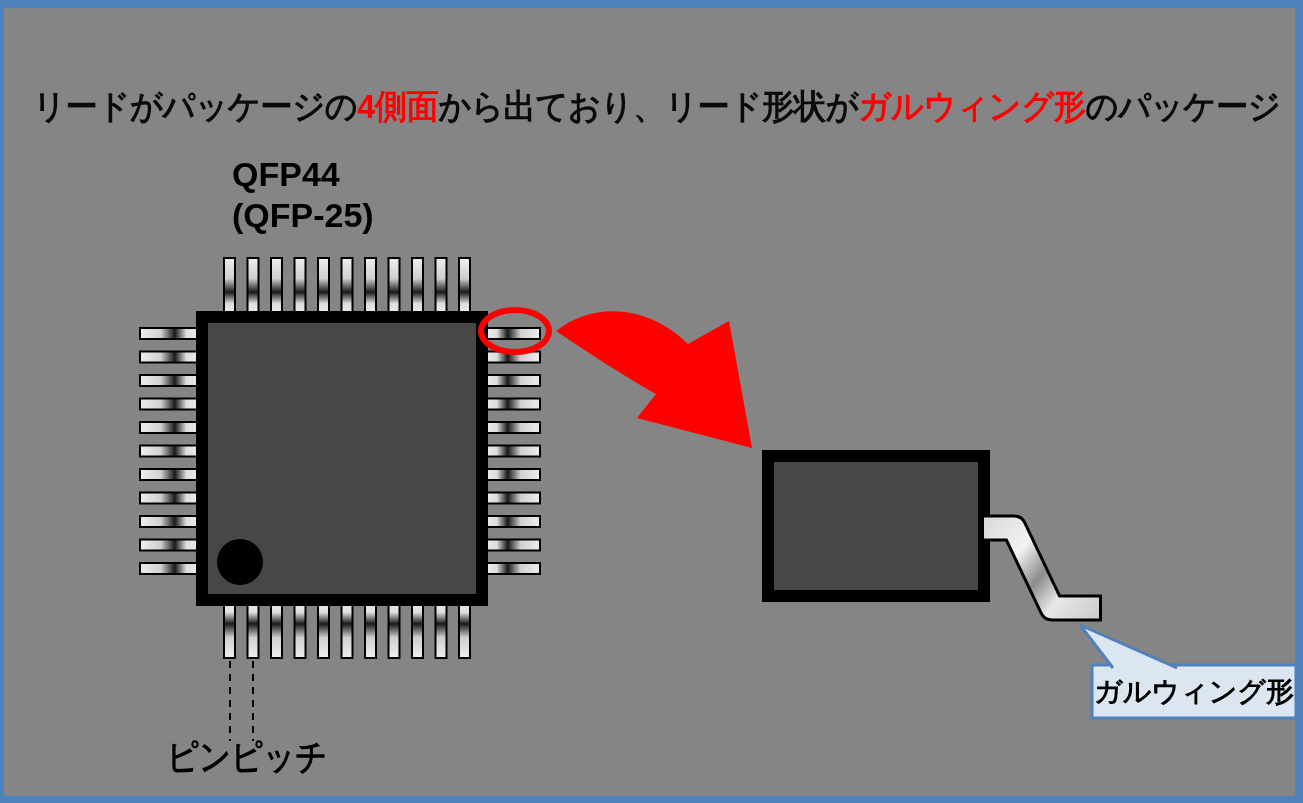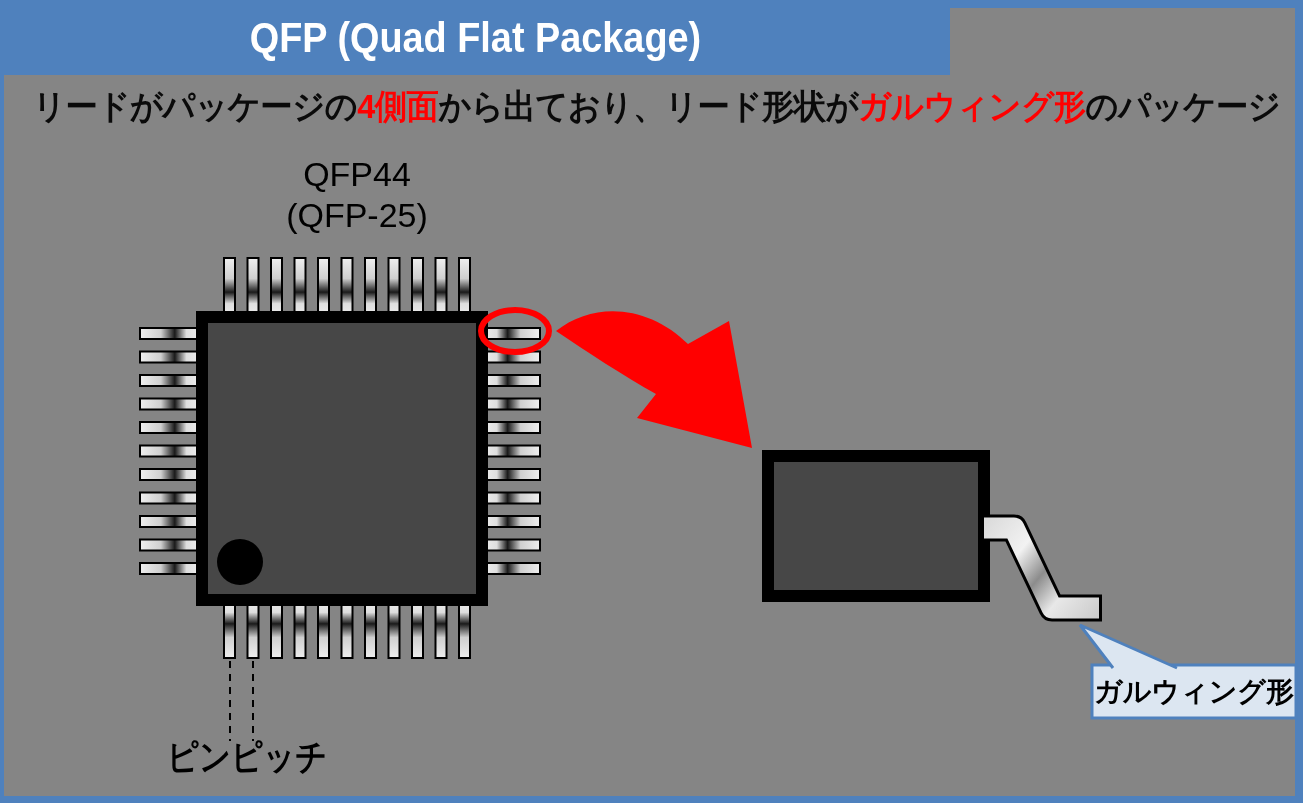--- a/index.html
+++ b/index.html
@@ -38,21 +38,21 @@
     white-space: nowrap;
     transform: scaleX(0.95); transform-origin: 0 0;
     letter-spacing: -0.5px;
   }
   .subtitle .red { color: var(--highlight_red, #ff0000); }
 
   svg.diagram { position: absolute; left: 0; top: 0; }
 
   .qfp-label {
     position: absolute; left: 232px; top: 154px; width: 250px;
-    text-align: center; font-size: 34px; color: #000; line-height: 1.22;
+    font-size: 34px; color: #000; line-height: 1.22; font-weight: bold;
   }
   .pin-pitch {
     position: absolute; left: 167px; top: 733px;
     font-size: 36px; font-weight: bold; color: #000;
     white-space: nowrap; transform: scaleX(0.87); transform-origin: 0 0;
   }
   .callout-text {
     position: absolute; left: 1092px; top: 665px; width: 204px; height: 53px;
     display: flex; align-items: center; justify-content: center;
     font-size: 28px; font-weight: bold; color: #000; white-space: nowrap;
@@ -186,23 +186,20 @@
     <rect x="774" y="462" width="204" height="128" class="chipfill"></rect>
 
     <path d="M984,528 L1014,528 L1052,608 L1102,608" fill="none" stroke="#000000" stroke-width="27" stroke-linejoin="round"></path>
     <path d="M984,528 L1014,528 L1052,608 L1099,608" fill="none" stroke="url(#gradGW)" stroke-width="21" stroke-linejoin="round"></path>
 
     <rect x="1092" y="665" width="204" height="53" class="calloutbox" stroke-width="3"></rect>
     <polygon points="1080,625 1113,668 1177,668" class="calloutfill"></polygon>
     <path d="M1113,668 L1080,625 L1177,668" fill="none" class="calloutedge" stroke-width="3"></path>
   </svg>
 
-  <div class="title-bar">
-    <div class="title-text">QFP (Quad Flat Package)</div>
-  </div>
 
   <div class="subtitle">
     <span>リードがパッケージの</span><span class="red">4側面</span><span>から出ており、リード形状が</span><span class="red">ガルウィング形</span><span>のパッケージ</span>
   </div>
 
   <div class="qfp-label">
     <div>QFP44</div>
     <div>(QFP-25)</div>
   </div>
 

